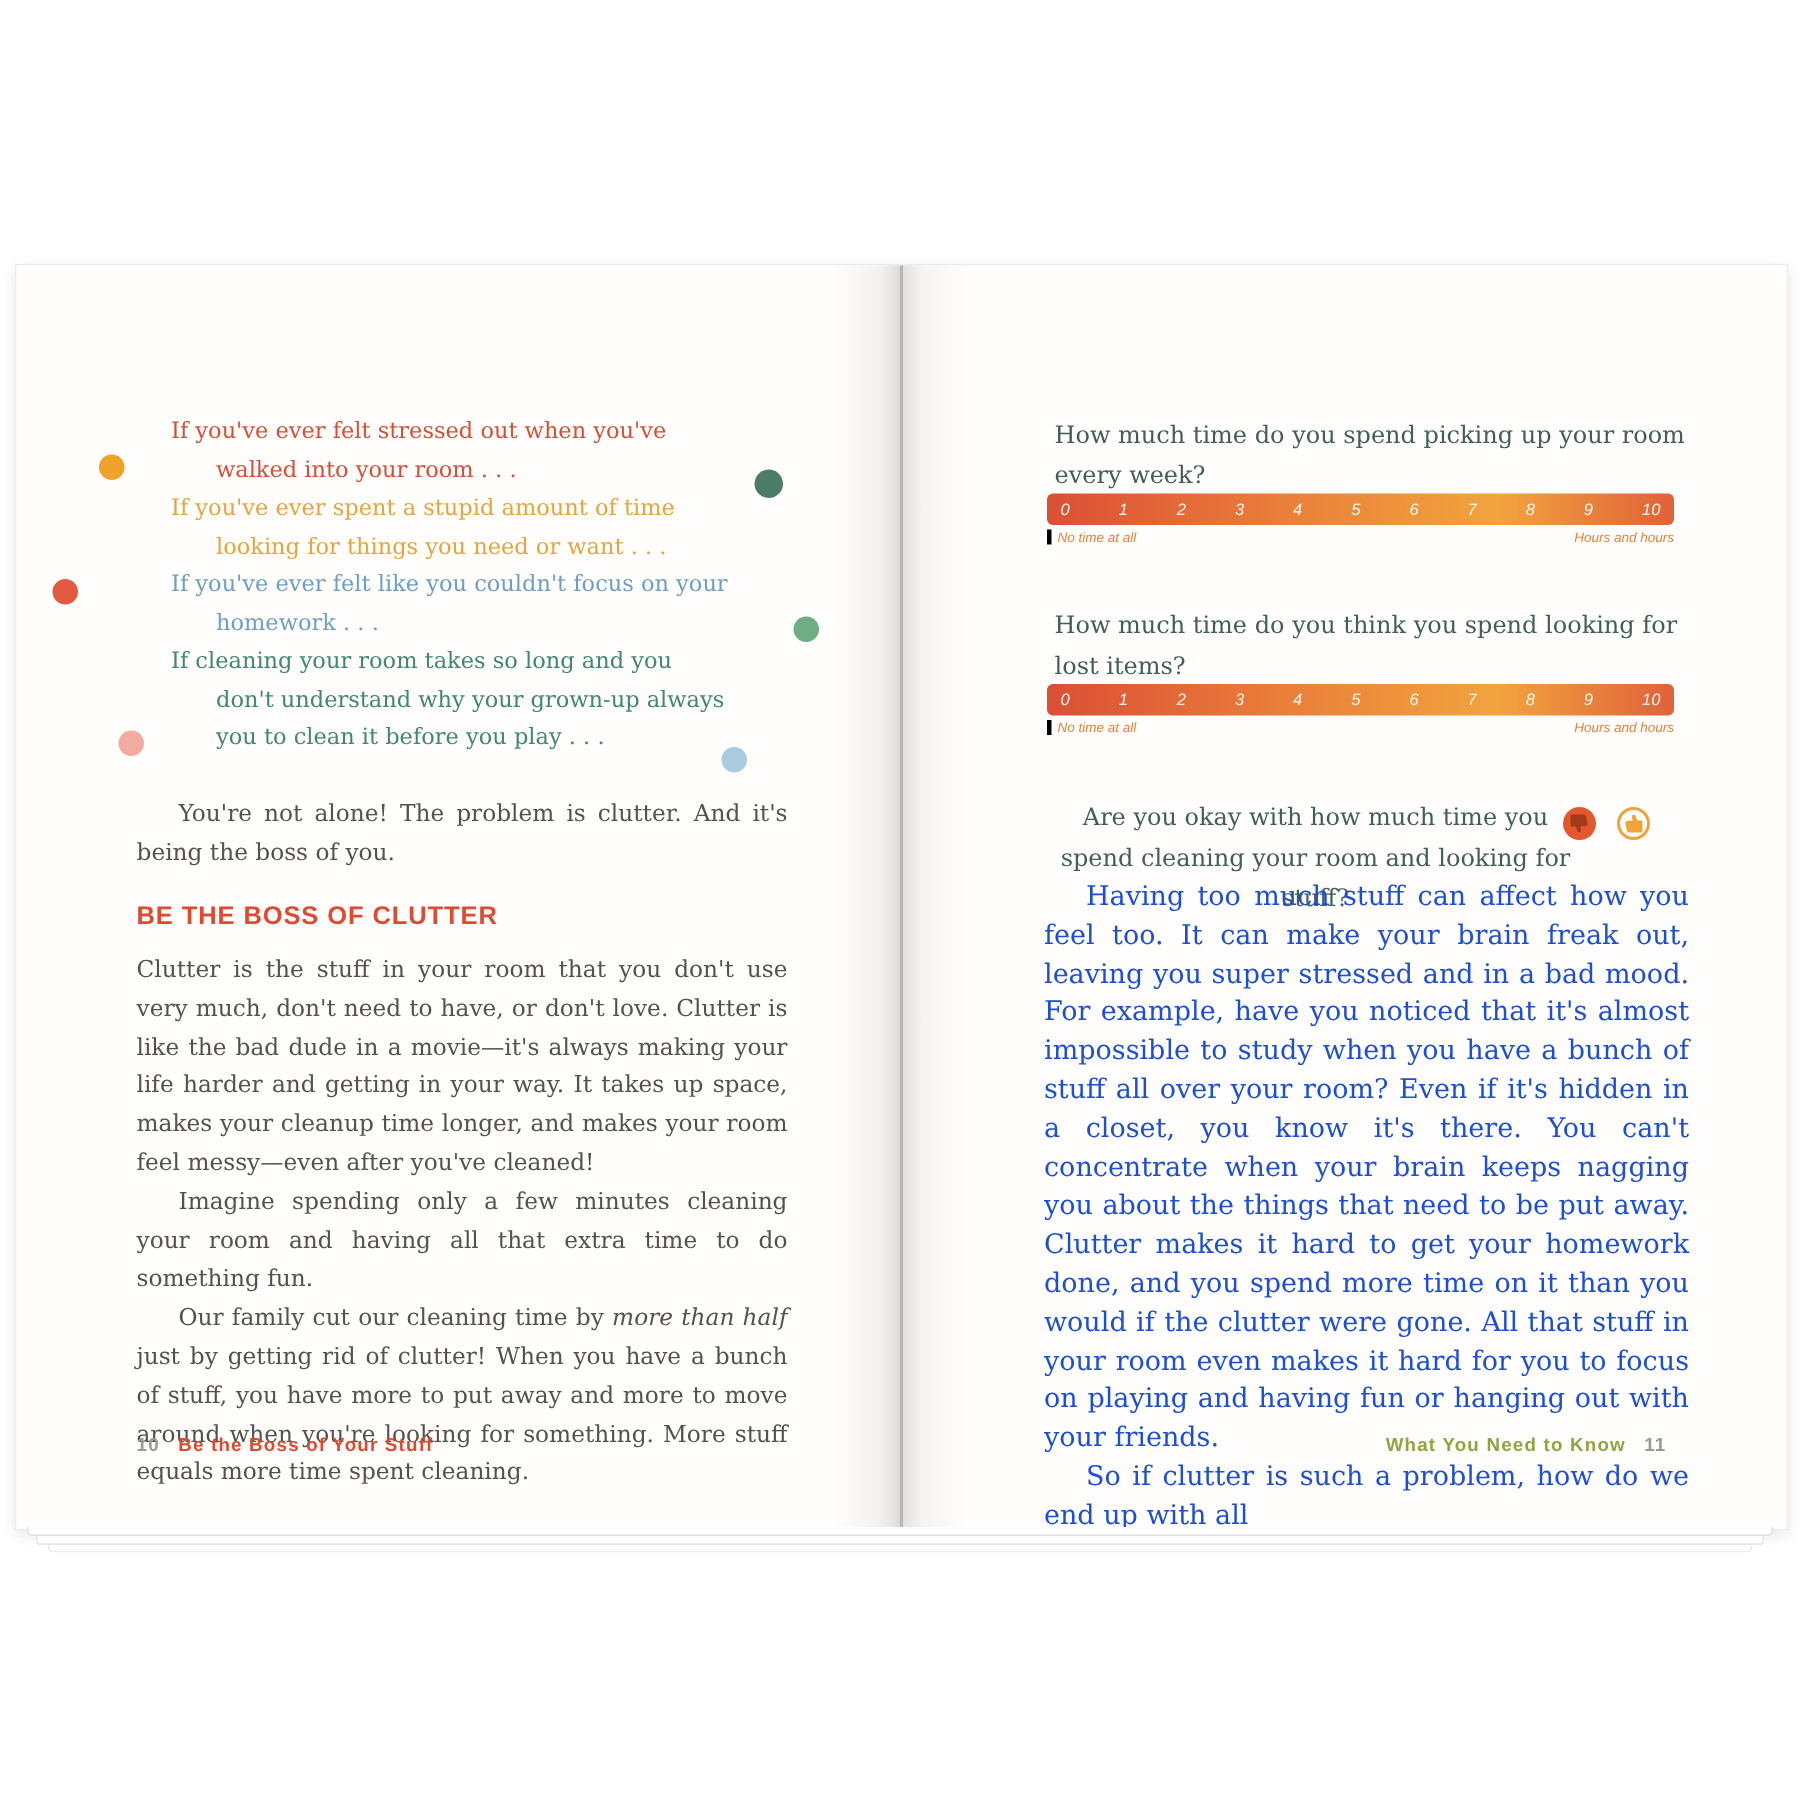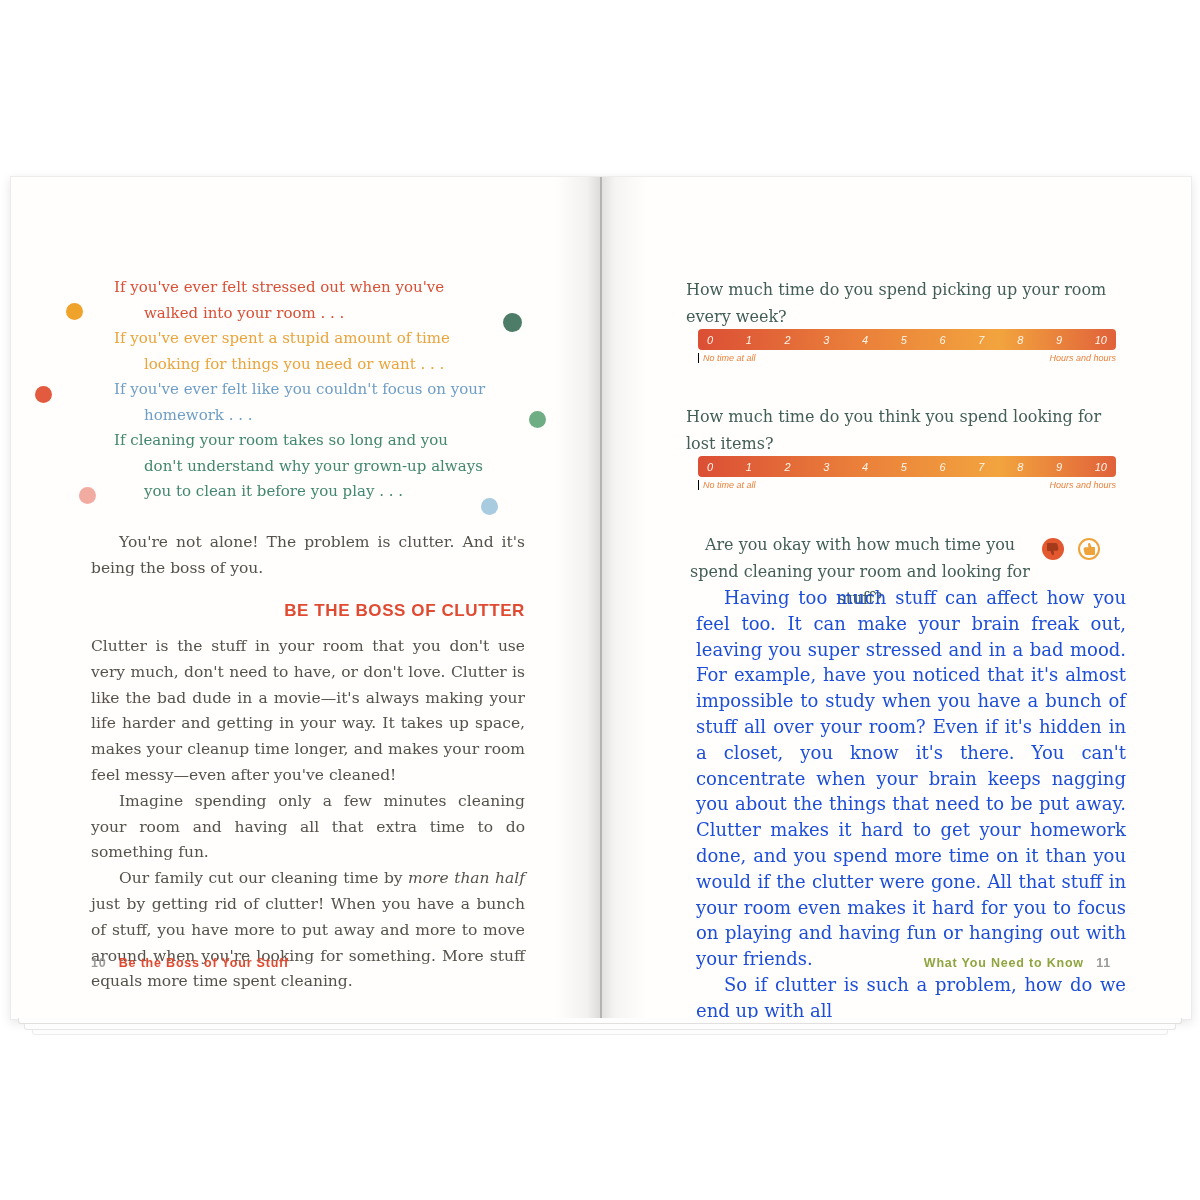--- a/index.html
+++ b/index.html
@@ -20,50 +20,50 @@
 
   
   .dot{position:absolute;border-radius:50%;}
 
   
   .intro{position:absolute;left:103px;top:98px;width:374px;font-size:15px;line-height:25.5px;}
   .intro .line{padding-left:30px;text-indent:-30px;}
   .c-red{color:#d94f35;} .c-yellow{color:#e9a43b;} .c-blue{color:#6e9ec6;} .c-teal{color:#42876f;}
   .not-alone{position:absolute;left:80px;top:352px;width:434px;font-size:15.5px;line-height:26px;
     color:#55524c;text-indent:28px;text-align:justify;}
-  .heading{position:absolute;left:80px;top:424px;width:434px;text-align:right;color:#e04a31;
+  .heading{position:absolute;left:80px;top:424px;width:434px;text-align:left;color:#e04a31;
     font-family:"Liberation Sans",sans-serif;font-weight:bold;font-size:17px;letter-spacing:0.6px;}
   .body-left{position:absolute;left:80px;top:457px;width:434px;font-size:15.5px;line-height:25.8px;
     color:#55524c;text-align:justify;}
   .body-left p{margin:0;}
   .body-left p.indent{text-indent:28px;}
   .ital{font-style:italic;}
 
   
   .footer{position:absolute;top:779px;font-family:"Liberation Sans",sans-serif;font-size:12.5px;
     font-weight:bold;letter-spacing:0.8px;}
   .footer-left{left:80px;}
   .footer-right{right:80px;text-align:left;}
   .pagenum{color:#9a9a98;font-weight:bold;margin:0 8px 0 0;}
   .footer-right .pagenum{margin:0 0 0 8px;}
   .ftitle-red{color:#df4a2f;}
   .ftitle-green{color:#8fa540;}
 
   
-  .question{position:absolute;left:85px;width:432px;font-size:16px;line-height:27px;color:#425e57;}
+  .question{position:absolute;left:102px;width:432px;font-size:16px;line-height:27px;color:#425e57;}
   .q1{top:99px;} .q2{top:226px;} .q3{top:354px;width:348px;text-align:center;}
   .scale-bar{position:absolute;left:97px;width:418px;height:21px;border-radius:4px;
     background:linear-gradient(90deg,#db4f35 0%,#ea7f3a 38%,#f2a43e 72%,#e0613a 100%);
     display:flex;justify-content:space-between;align-items:center;padding:0 9px;box-sizing:border-box;}
   .scale-bar span{color:#fff7ee;font-size:11px;font-style:italic;font-family:"Liberation Sans",sans-serif;}
   .bar1{top:152px;} .bar2{top:279px;}
   .scale-labels{position:absolute;left:97px;width:418px;display:flex;justify-content:space-between;
     font-size:9px;font-style:italic;color:#e8823c;font-family:"Liberation Sans",sans-serif;}
   .labels1{top:176px;} .labels2{top:303px;}
-  .scale-labels .lft{border-left:1px solid #000000;padding-left:4px;}
+  .scale-labels .lft{border-left:3px solid #000000;padding-left:4px;}
   .answer-icons{position:absolute;left:440px;top:360px;display:flex;gap:12px;}
   .answer-icons svg{display:block;}
   .body-right{position:absolute;left:95px;top:408px;width:430px;font-size:18px;line-height:25.8px;
     color:#1d4ed8;text-align:justify;}
   .body-right p{margin:0;text-indent:28px;}
 </style>
 </head>
 <body>
 
 <div class="book">

